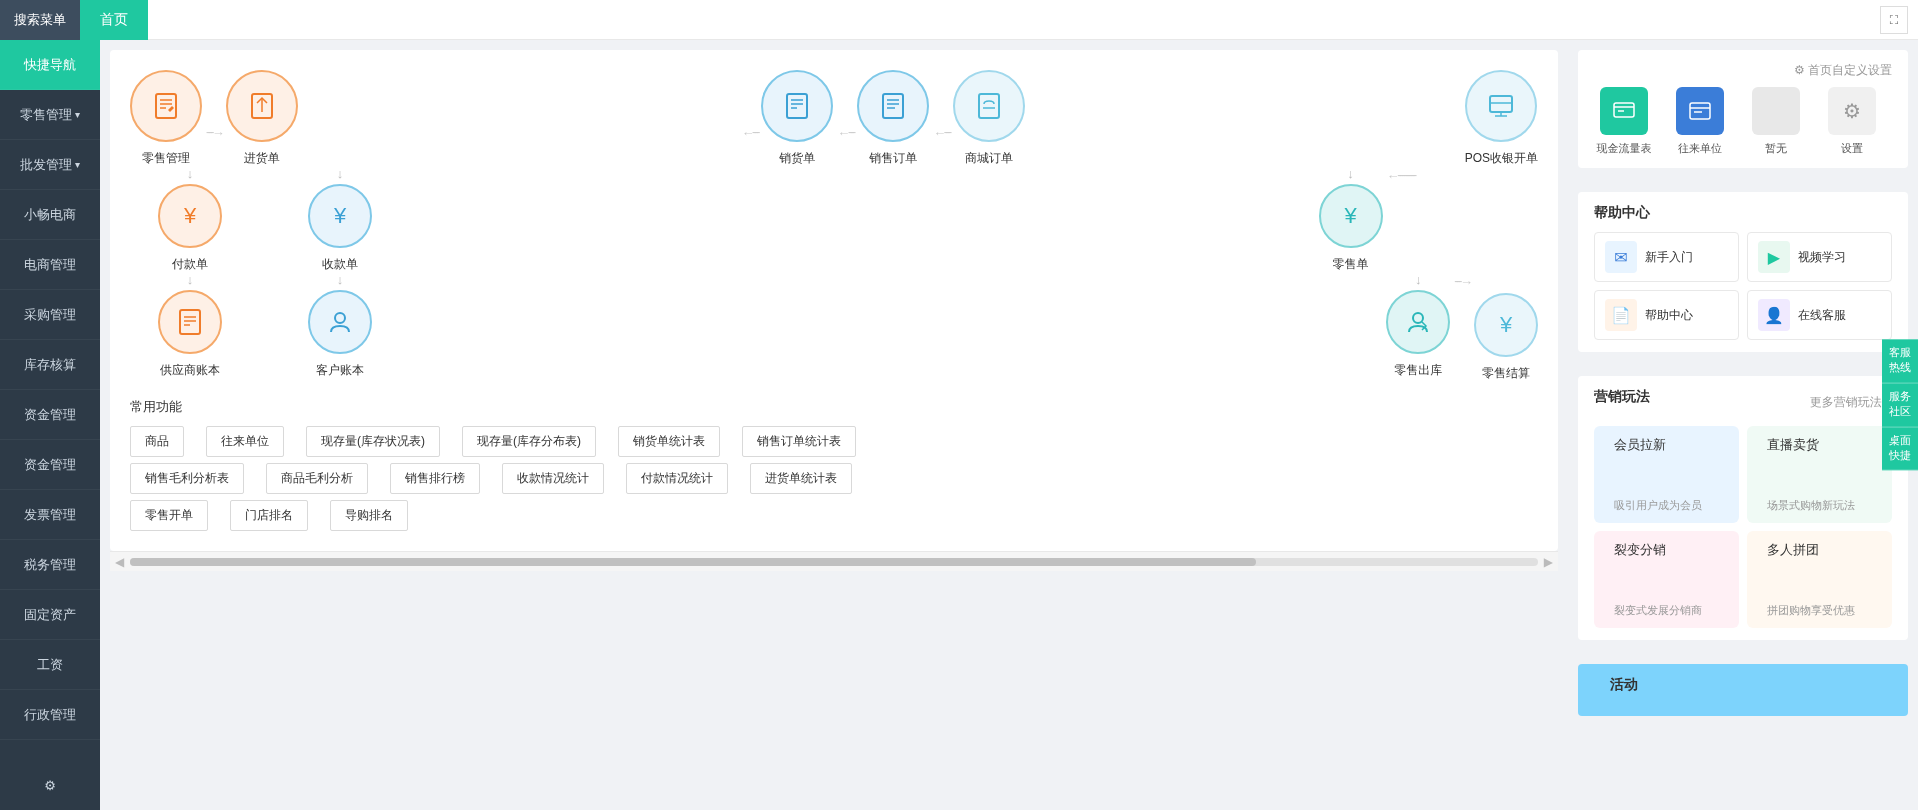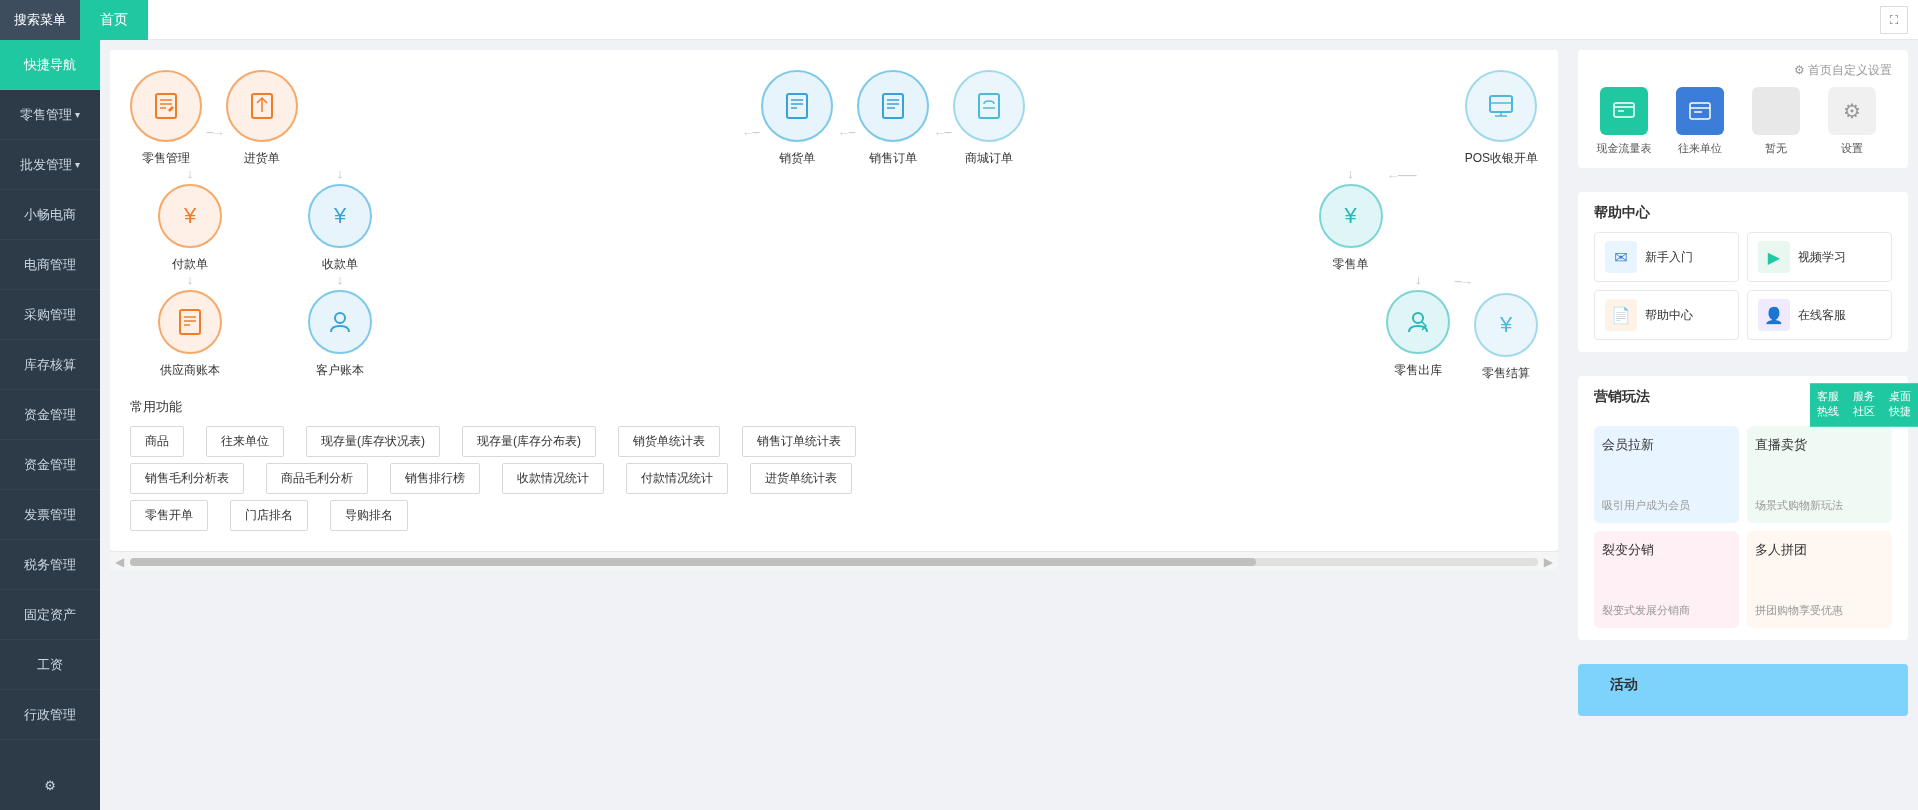--- a/index.html
+++ b/index.html
@@ -78,32 +78,32 @@
     .help-icon.green { background: #e8f8f0; color: #1fc8a0; }
     .help-icon.orange-light { background: #fff3e8; color: #f07c2a; }
     .help-icon.purple { background: #f0eaff; color: #7c5ccc; }
     .help-label { font-size: 12px; color: #333; }
 
     
     .marketing-card { background: #fff; border-radius: 4px; padding: 12px 16px; }
     .marketing-header { display: flex; justify-content: space-between; align-items: center; margin-bottom: 10px; }
     .more-link { font-size: 12px; color: #999; cursor: pointer; }
     .marketing-grid { display: grid; grid-template-columns: 1fr 1fr; gap: 8px; }
-    .marketing-item { background: #f0f7ff; border-radius: 6px; padding: 10px 8px; cursor: pointer; }
+    .marketing-item { background: #f0f7ff; border-radius: 6px; padding: 10px 20px; cursor: pointer; }
     .marketing-item.pink { background: #fff0f5; }
     .marketing-item.green-light { background: #f0faf5; }
     .marketing-item.orange-light2 { background: #fff8f0; }
     .marketing-item-title { font-size: 13px; color: #333; font-weight: 500; margin-bottom: 3px; }
     .marketing-item-desc { font-size: 11px; color: #999; margin-top: 44px; }
 
     
     .activity-card { background: #7dd3fc; border-radius: 4px; padding: 12px 32px; }
 
     
-    .float-buttons { position: fixed; right: 0; top: 50%; transform: translateY(-50%); display: flex; flex-direction: row; z-index: 100; }
+    .float-buttons { position: fixed; right: 0; top: 50%; transform: translateY(-50%); display: flex; flex-direction: column; z-index: 100; }
     .float-btn { background: #1fc8a0; color: #fff; width: 36px; padding: 6px 4px; font-size: 11px; text-align: center; cursor: pointer; line-height: 1.4; border-bottom: 1px solid rgba(255,255,255,0.2); }
 
     .node-col { display: flex; flex-direction: column; align-items: center; }
   </style>
 </head>
 <body>
 
 <div class="top-bar">
   <div class="search-menu">搜索菜单</div>
   <div class="tab-home">首页</div>

